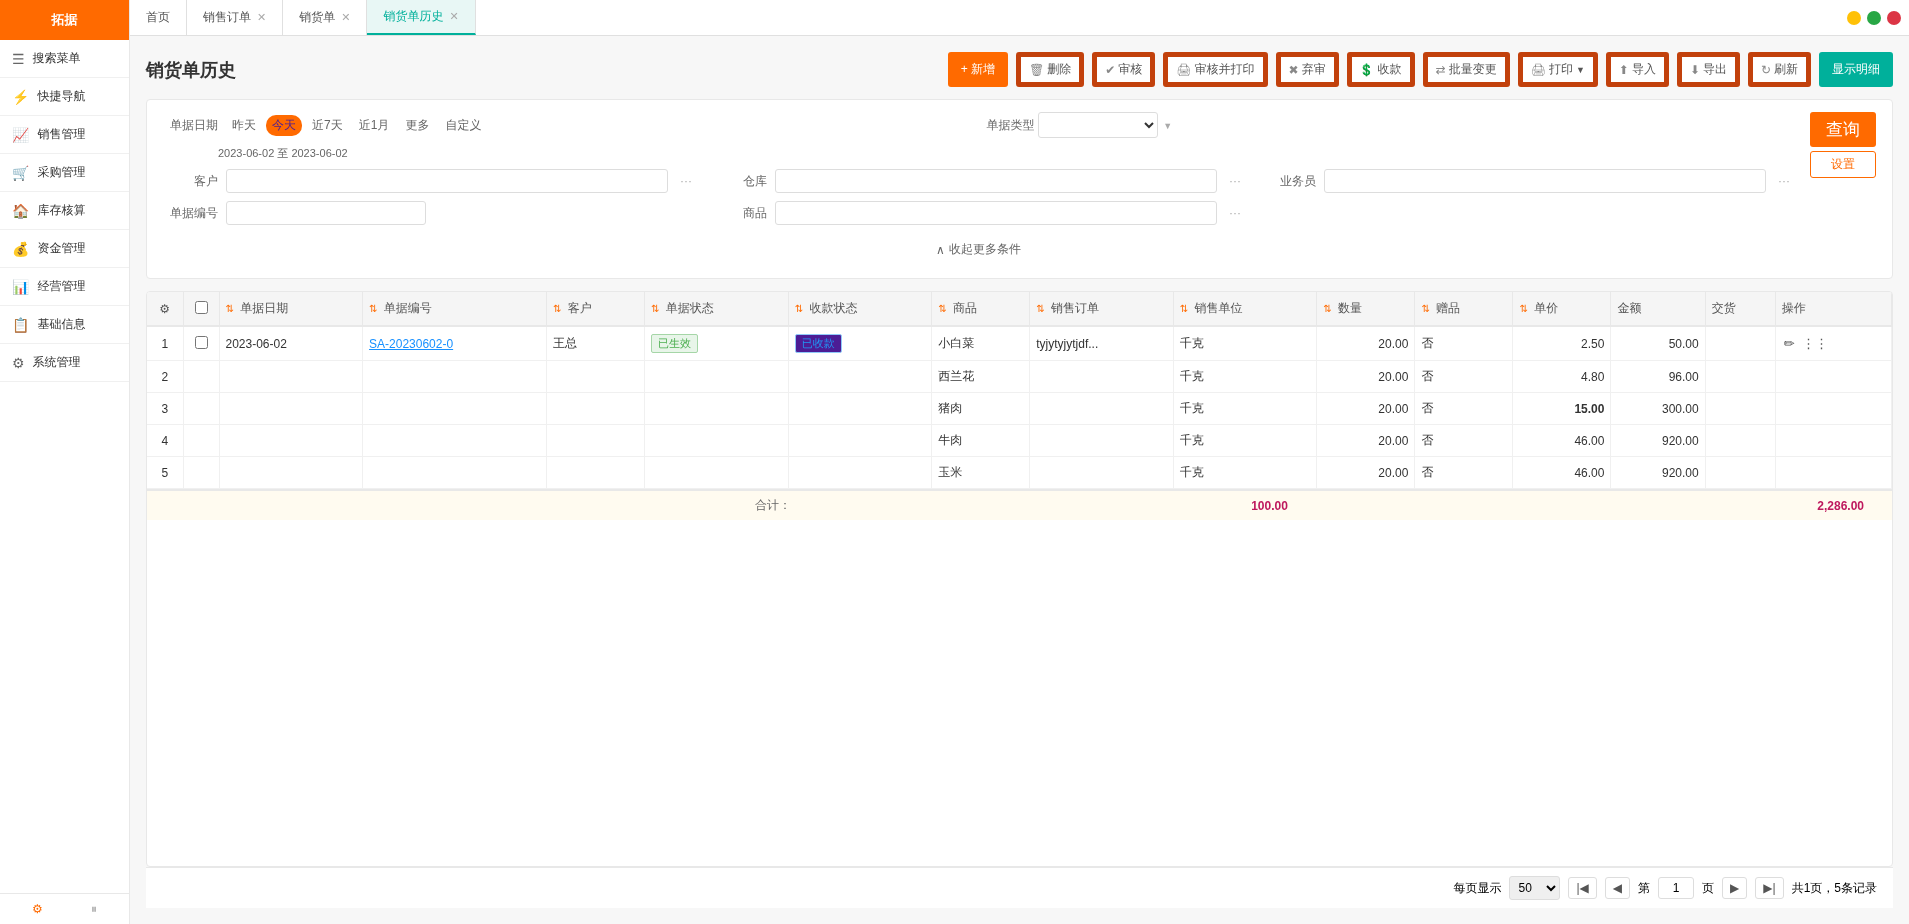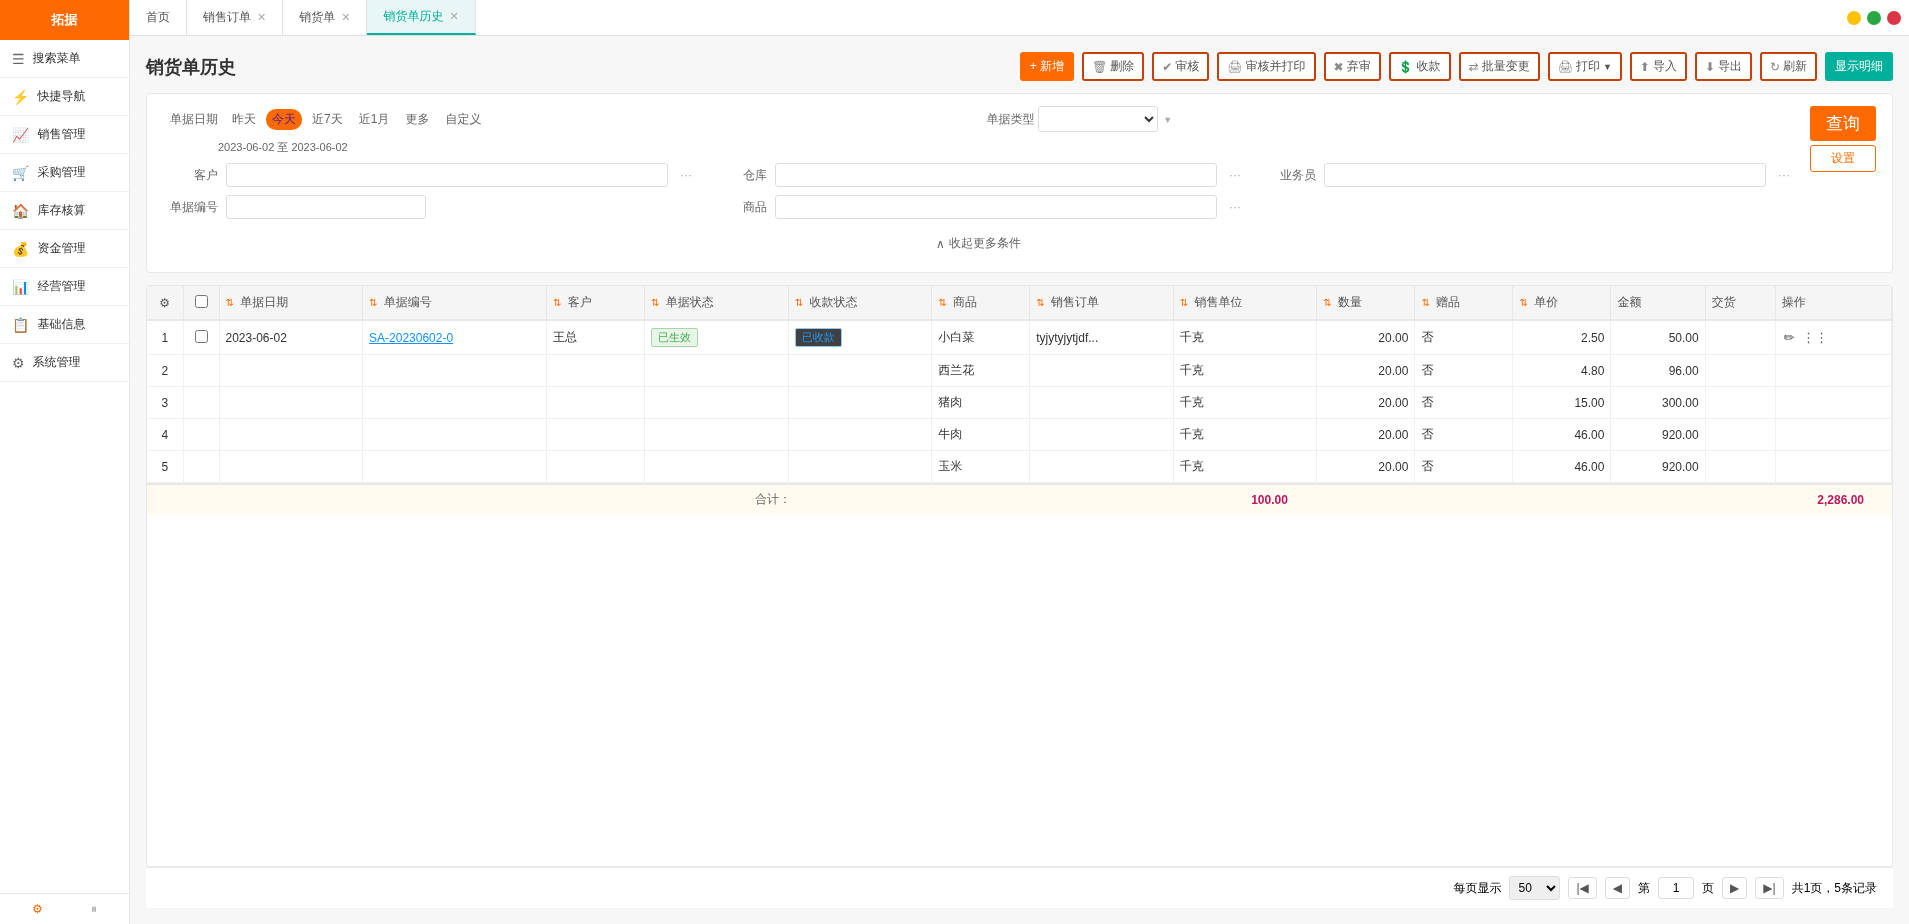--- a/index.html
+++ b/index.html
@@ -118,21 +118,21 @@
       display: flex;
       align-items: center;
       gap: 8px;
       flex-wrap: wrap;
     }
     .toolbar-btn {
       display: flex;
       align-items: center;
       gap: 3px;
       padding: 4px 8px;
-      border: 2px solid #c2410c;
+      border: 5px solid #c2410c;
       background: #fff;
       cursor: pointer;
       border-radius: 3px;
       color: #555;
       font-size: 12px;
     }
     .toolbar-btn .btn-icon { color: #888; }
     .toolbar-btn.primary { background: #ff6a00; color: #fff; border-color: #ff6a00; }
     .toolbar-btn.show-detail { background: #00b09b; color: #fff; border-color: #00b09b; }
 
@@ -275,21 +275,21 @@
       color: #333;
       white-space: nowrap;
     }
     .status-badge {
       display: inline-block;
       padding: 1px 6px;
       border-radius: 2px;
       font-size: 11px;
     }
     .status-active { background: #e8f5e9; color: #4caf50; border: 1px solid #a5d6a7; }
-    .status-collected { background: #404040; color: #2196f3; border: 1px solid #90caf9; }
+    .status-collected { background: #4c1d95; color: #2196f3; border: 1px solid #90caf9; }
     .link-text { color: #1890ff; cursor: pointer; text-decoration: underline; }
     .op-btn { color: #555; cursor: pointer; padding: 2px; font-size: 13px; }
 
     
     .table-footer {
       background: #fffbf0;
       border-top: 2px solid #e8e8e8;
       padding: 6px 8px;
       display: flex;
       align-items: center;
@@ -635,21 +635,21 @@
               <td></td>
               <td></td>
               <td></td>
               <td></td>
               <td></td>
               <td>猪肉</td>
               <td></td>
               <td>千克</td>
               <td style="text-align:right;">20.00</td>
               <td>否</td>
-              <td style="text-align:right;">15.00</td>
+              <td style="text-align:right;font-weight:bold;">15.00</td>
               <td style="text-align:right;">300.00</td>
               <td></td>
               <td></td>
             </tr>
             <tr>
               <td style="text-align:center;">4</td>
               <td style="text-align:center;"></td>
               <td></td>
               <td></td>
               <td></td>

